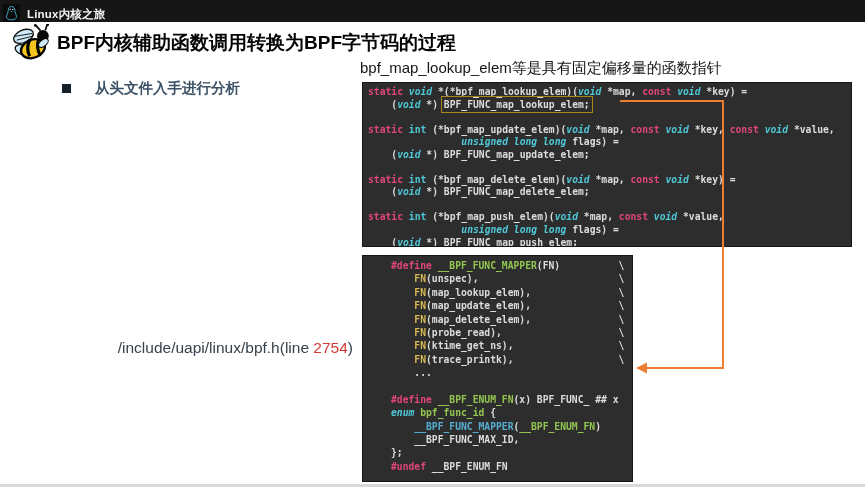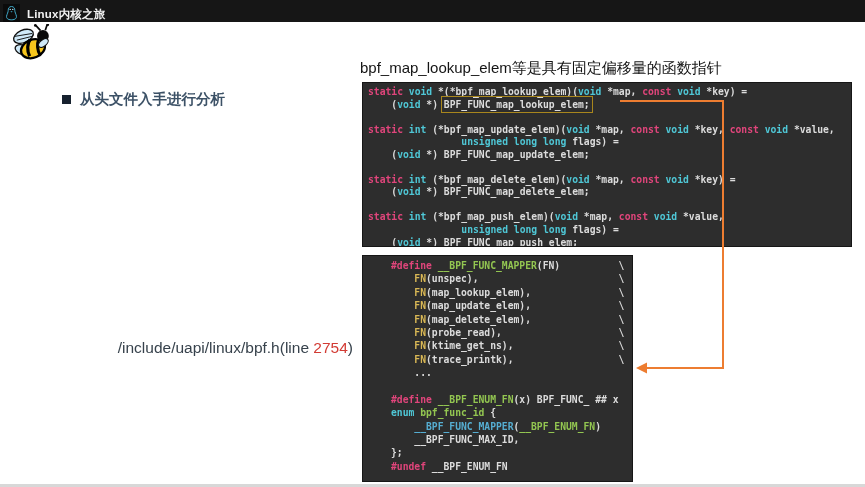--- a/index.html
+++ b/index.html
@@ -11,42 +11,42 @@
   .topbar{position:absolute;left:0;top:0;width:865px;height:22px;background:#161616;
           display:flex;align-items:flex-end;}
   .tux{width:17px;height:18px;margin:0 7px 0 3px;flex:0 0 auto;}
   .brand{color:#f2f2f2;font-size:11.5px;font-weight:bold;letter-spacing:.2px;}
 
   
   .bee{position:absolute;left:10px;top:24px;width:44px;height:38px;}
   .title{position:absolute;left:57px;top:30px;font-size:19px;font-weight:bold;color:#050505;}
 
   
-  .bullet{position:absolute;left:62px;top:90px;display:flex;align-items:center;gap:9px;justify-content:center;}
+  .bullet{position:absolute;left:62px;top:79px;display:flex;align-items:center;gap:24px;justify-content:center;}
   .bullet .sq{width:9px;height:9px;background:#16212e;flex:0 0 auto;}
   .bullet .bl-text{font-size:14.5px;font-weight:600;color:#3c5166;}
 
   
   .caption{position:absolute;left:360px;top:59px;font-size:15px;color:#141414;}
 
   
   .path{position:absolute;left:0;width:353px;text-align:right;font-size:15.5px;color:#37424c;}
   .path .num{color:#d23b34;}
 
   
   .code{position:absolute;background:#2d2d2d;border:1px solid #161616;
         font-family:"DejaVu Sans Mono","Liberation Mono",monospace;
         font-size:9.7px;font-weight:bold;color:#dcdcdc;white-space:pre;overflow:hidden;
         padding:3px 0 0 5px;box-sizing:border-box;}
   .code-1{left:362px;top:82px;width:490px;height:165px;}
   .code-1 .cl{line-height:12.55px;height:12.55px;}
   .code-2{left:362px;top:255px;width:271px;height:227px;padding-left:28px;}
   .code-2 .cl{line-height:13.4px;height:13.4px;}
   .kw{color:#e0457b;margin-top:12px;}
-  .ty{color:#4fc7d6;text-align:right;}
+  .ty{color:#4fc7d6;font-style:italic;text-align:right;}
   .ti{color:#4fc7d6;}
   .gr{color:#93c651;}
   .yl{color:#d8b755;}
   .bl{color:#56aed2;}
   .pl{color:#dcdcdc;}
   .box{outline:1.5px solid #a8861d;outline-offset:2px;}
 
   
   .connector{position:absolute;left:0;top:0;width:865px;height:487px;pointer-events:none;}
 
@@ -75,20 +75,21 @@
     <ellipse cx="12" cy="27" rx="8" ry="5" fill="#cfe9f8" stroke="#101010" stroke-width="1.4" transform="rotate(18 12 27)"></ellipse>
     <ellipse cx="23" cy="26" rx="13" ry="9.5" fill="#f6c51c" stroke="#000" stroke-width="2.4" transform="rotate(-22 23 26)"></ellipse>
     <path d="M20 16.5 C17 20 16.5 28 19.5 34" stroke="#000" stroke-width="3.4" fill="none"></path>
     <path d="M29 16 C27 21 27.5 28 30.5 32.5" stroke="#000" stroke-width="3.2" fill="none"></path>
     <circle cx="33.5" cy="12.5" r="6.2" fill="#090909"></circle>
     <path d="M31 7 L26 1.5 M36 6.5 L38 0.5" stroke="#090909" stroke-width="1.8" fill="none"></path>
     <circle cx="25.5" cy="1.5" r="1.4" fill="#090909"></circle>
     <circle cx="38.6" cy="0.9" r="1.4" fill="#090909"></circle>
     <ellipse cx="34" cy="20" rx="6" ry="3.4" fill="#cfe9f8" stroke="#101010" stroke-width="1.2" transform="rotate(-40 34 20)"></ellipse>
   </svg>
+  <div class="title">BPF内核辅助函数调用转换为BPF字节码的过程</div>
 
   <div class="bullet">
     <span class="sq"></span>
     <span class="bl-text">从头文件入手进行分析</span>
   </div>
 
   <div class="caption">bpf_map_lookup_elem等是具有固定偏移量的函数指针</div>
 
   <div class="path" style="top:339px"><span>/include/uapi/linux/bpf.h(line </span><span class="num">2754</span><span>)</span></div>
 

